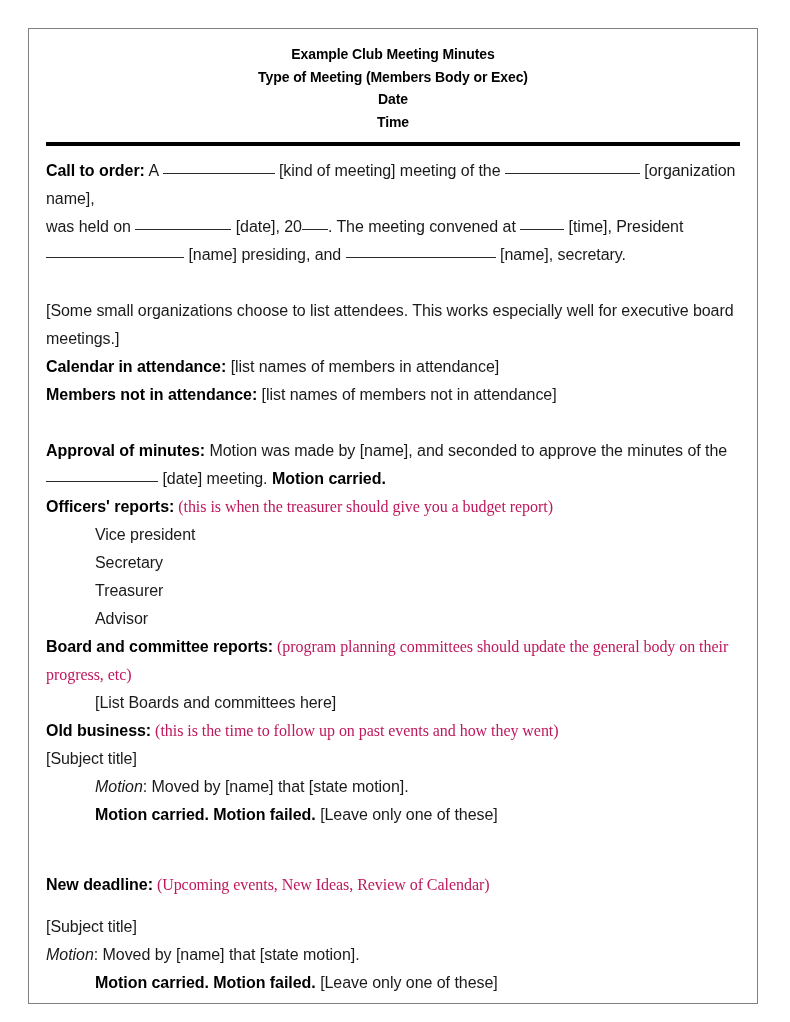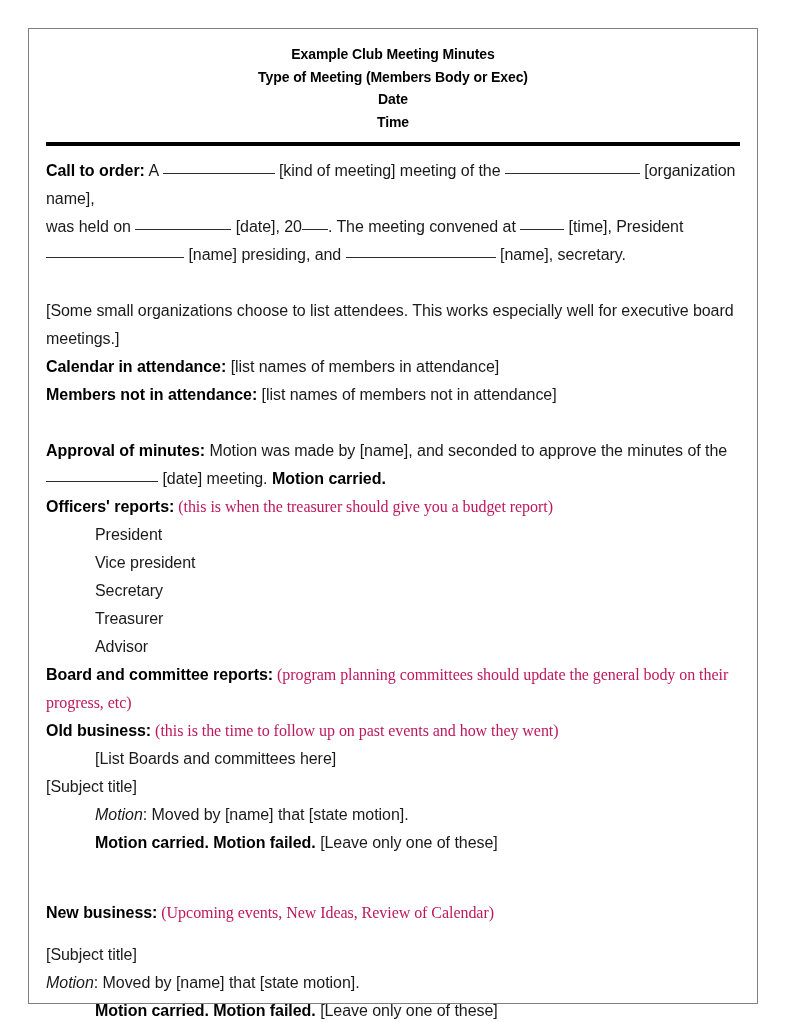--- a/index.html
+++ b/index.html
@@ -113,39 +113,38 @@
       <p class="p"><span class="bold">Members not in attendance:</span><span> [list names of members not in attendance]</span></p>
 
       <div class="spacer-line"></div>
 
       <p class="p"><span class="bold">Approval of minutes:</span><span> Motion was made by [name], and seconded to approve the minutes of the</span></p>
 
       <p class="p"><span class="blank b-xl"></span><span> [date] meeting. </span><span class="bold">Motion carried.</span></p>
 
       <p class="p"><span class="bold">Officers' reports:</span><span class="red"> (this is when the treasurer should give you a budget report)</span></p>
 
-      <p class="p indent">President</p>
       <p class="p indent">Vice president</p>
       <p class="p indent">Secretary</p>
       <p class="p indent">Treasurer</p>
       <p class="p indent">Advisor</p>
 
       <p class="p"><span class="bold">Board and committee reports:</span><span class="red"> (program planning committees should update the general body on their</span></p>
       <p class="p red">progress, etc)</p>
+      <p class="p indent">[List Boards and committees here]</p>
+
       <p class="p"><span class="bold">Old business:</span><span class="red"> (this is the time to follow up on past events and how they went)</span></p>
-
-      <p class="p indent">[List Boards and committees here]</p>
       <p class="p">[Subject title]</p>
       <p class="p indent"><span class="ital">Motion</span><span>: Moved by [name] that [state motion].</span></p>
       <p class="p indent"><span class="bold">Motion carried. Motion failed.</span><span> [Leave only one of these]</span></p>
 
       <div class="spacer-line"></div>
       <div class="spacer-half"></div>
 
-      <p class="p"><span class="bold">New business:</span><span class="red"> (Upcoming events, New Ideas, Review of Calendar)</span></p>
+      <p class="p"><span class="bold">New deadline:</span><span class="red"> (Upcoming events, New Ideas, Review of Calendar)</span></p>
 
       <div class="spacer-half"></div>
 
       <p class="p">[Subject title]</p>
       <p class="p"><span class="ital">Motion</span><span>: Moved by [name] that [state motion].</span></p>
       <p class="p indent"><span class="bold">Motion carried. Motion failed.</span><span> [Leave only one of these]</span></p>
 
 
     </div>
   </div>

